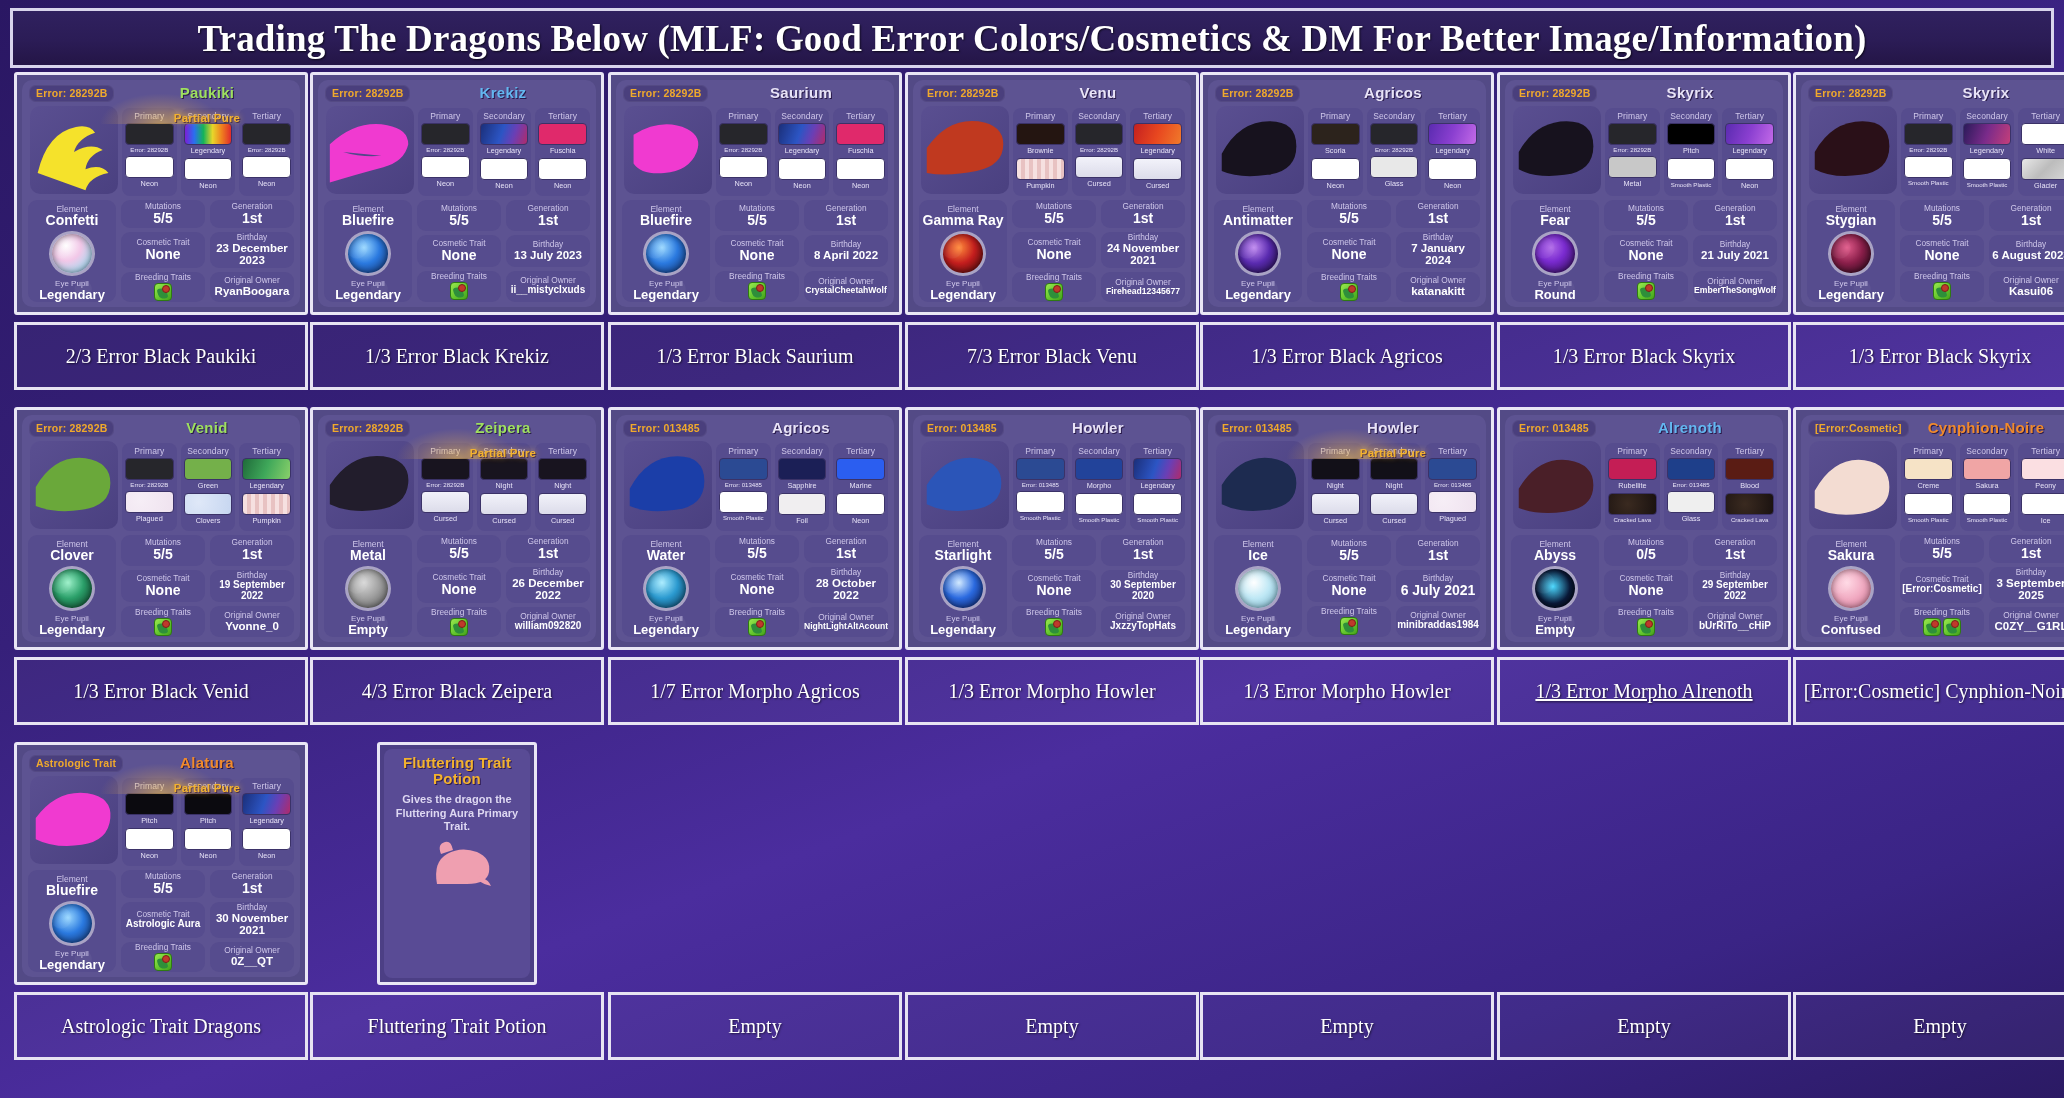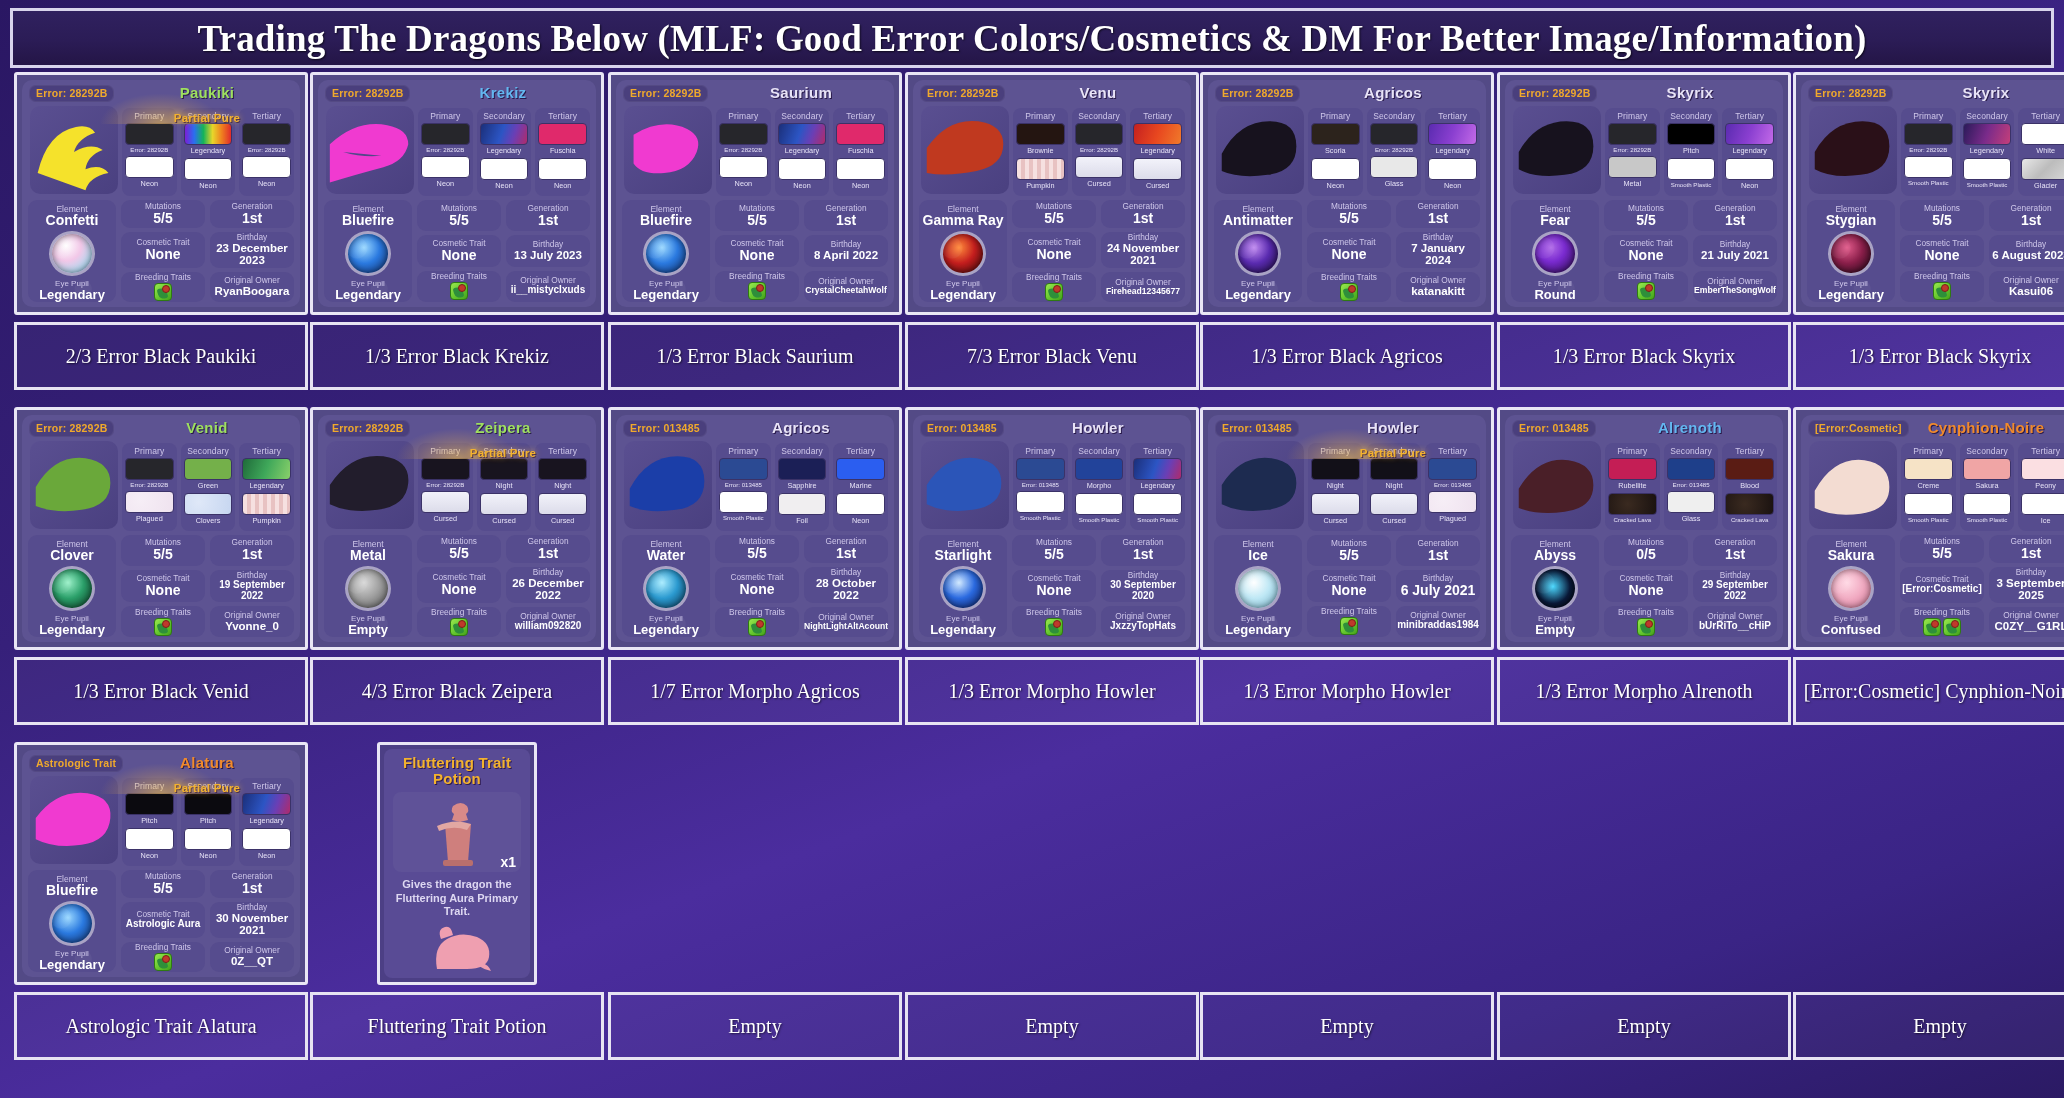--- a/index.html
+++ b/index.html
@@ -1254,21 +1254,21 @@
                   <div class="sbox">
                     <div class="sbox-lbl">Original Owner</div>
                     <div class="sbox-val sm">bUrRiTo__cHiP</div>
                   </div>
                 </div>
               </div>
             </div>
           </div>
         </div>
       </div>
-      <div class="caption" style="left: 1497px; top: 585px; width: 294px; height: 68px;">1/3 Error Morpho Alrenoth</div>
+      <div class="caption" style="left: 1497px; top: 585px; width: 294px; height: 68px; text-decoration: underline;">1/3 Error Morpho Alrenoth</div>
       <div class="col" style="left: 1793px; top: 335px;">
         <div class="dcard">
           <div class="dcard-inner">
             <div class="err-badge">[Error:Cosmetic]</div>
             <div class="dragon-name" style="color:#f08a2c">Cynphion-Noire</div>
             <div class="portrait" style="background:linear-gradient(140deg,#5a4f91,#4a4080)">
               <div class="art">
                 <svg viewBox="0 0 92 92" width="88" height="88" style="position:absolute;inset:0">
                   <path d="M6 52 q20-36 52-32 q26 4 26 28 q0 24-30 28 q-28 4-48-6 z" fill="#f3dcd2"></path>
                 </svg>
@@ -1421,34 +1421,25 @@
                   <div class="sbox">
                     <div class="sbox-lbl">Original Owner</div>
                     <div class="sbox-val md">0Z__QT</div>
                   </div>
                 </div>
               </div>
             </div>
           </div>
         </div>
       </div>
-      <div class="caption" style="left: 14px; top: 920px; width: 294px; height: 68px;">Astrologic Trait Alatura</div>
+      <div class="caption" style="left: 14px; top: 920px; width: 294px; height: 68px;">Astrologic Trait Dragons</div>
       <div class="col" style="left: 310px; top: 670px;">
         <div class="potion-card">
           <div class="potion-inner">
             <div class="potion-title">Fluttering Trait Potion</div>
-            <div class="potion-imgbox">
-              <svg viewBox="0 0 128 80" width="128" height="80" style="position:absolute;inset:0">
-                <path d="M60 14 q8-6 14 0 q3 5-1 8 l2 6 l-8 2 l-8-2 l2-6 q-4-3-1-8z" fill="#d98a88"></path>
-                <path d="M52 32 l26 0 l-3 38 l-20 0z" fill="#cf7f7d"></path>
-                <path d="M44 34 q18-8 34-2 l-4 6 q-14-5-28 1z" fill="#e2a7a2"></path>
-                <rect x="50" y="68" width="30" height="6" rx="2" fill="#b96f6d"></rect>
-              </svg>
-              <div class="potion-qty">x1</div>
-            </div>
             <div class="potion-desc">Gives the dragon the Fluttering Aura Primary Trait.</div>
             <div class="potion-pet"><svg viewBox="0 0 72 50" width="72" height="50">
                 <path d="M16 46 q-4-22 10-30 q14-8 30-2 q14 6 12 20 q-2 12-22 12z" fill="#ef9fb0"></path>
                 <path d="M20 16 q-4-10 4-12 q6-2 8 8z" fill="#ef9fb0"></path>
                 <path d="M58 38 q10 4 12 10 q-8-2-14-6z" fill="#ef9fb0"></path>
               </svg></div>
           </div>
         </div>
       </div>
       <div class="caption" style="left: 310px; top: 920px; width: 294px; height: 68px;">Fluttering Trait Potion</div>

